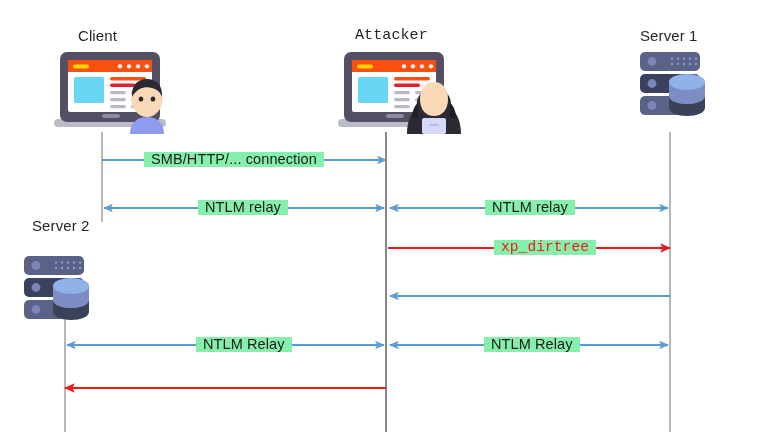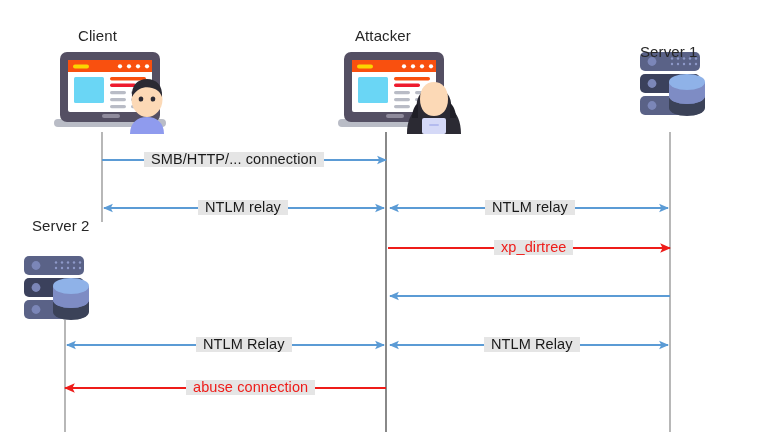--- a/index.html
+++ b/index.html
@@ -18,26 +18,26 @@
     color:#262626;
     white-space:nowrap;
     letter-spacing:.1px;
   }
   .icon-wrap{position:absolute;}
   .arrow-label{
     position:absolute;
     font-size:14.5px;
     white-space:nowrap;
     letter-spacing:.1px;
-    background:#e5e5e5;
+    background:#86efac;
     padding:0 7px;
     line-height:15px;
   }
   .arrow-label.blue{color:#1a1a1a;}
-  .arrow-label.red{color:#ee1c19;}
+  .arrow-label.red{color:#ee1c19;font-family:Liberation Mono, monospace;}
   .svg-layer{position:absolute;left:0;top:0;}
 </style>
 </head>
 <body>
 
 <div id="canvas">
 
   <svg class="svg-layer" width="768" height="444">
     <defs>
       <marker id="ahR-blue" viewBox="0 0 10 10" refX="9" refY="5" markerWidth="5.2" markerHeight="5.2" orient="auto">
@@ -194,32 +194,31 @@
         <circle cx="62" cy="16" r="1.2"></circle>
       </g>
       <path d="M35,34 h36 v26 a18,8 0 0 1 -36,0 z" fill="#3b4258"></path>
       <ellipse cx="53" cy="48" rx="18" ry="8" fill="#6f7db5"></ellipse>
       <path d="M35,34 h36 v14 a18,8 0 0 1 -36,0 z" fill="#7e8cc4"></path>
       <ellipse cx="53" cy="34" rx="18" ry="8" fill="#8fb2e8"></ellipse>
     </svg>
   </div>
 
   <div class="node-label" style="left:78px;top:27px;">Client</div>
-  <div class="node-label" style="left:355px;top:27px;">Attacker</div>
-  <div class="node-label" style="left:640px;top:43px;">Server 1</div>
+  <div class="node-label" style="left:355px;top:27px;font-family:Liberation Mono, monospace;">Attacker</div>
+  <div class="node-label" style="left:640px;top:27px;">Server 1</div>
   <div class="node-label" style="left:32px;top:217px;">Server 2</div>
 
   <div class="arrow-label blue" style="left:144px;top:152px;">SMB/HTTP/... connection</div>
 
   <div class="arrow-label blue" style="left:198px;top:200px;">NTLM relay</div>
 
   <div class="arrow-label blue" style="left:485px;top:200px;">NTLM relay</div>
 
   <div class="arrow-label red" style="left:494px;top:240px;">xp_dirtree</div>
 
 
   <div class="arrow-label blue" style="left:196px;top:337px;">NTLM Relay</div>
 
   <div class="arrow-label blue" style="left:484px;top:337px;">NTLM Relay</div>
 
-  <div class="arrow-label red" style="left:186px;top:380px;">abuse connection</div>
 
 </div>
 
 </body></html>

